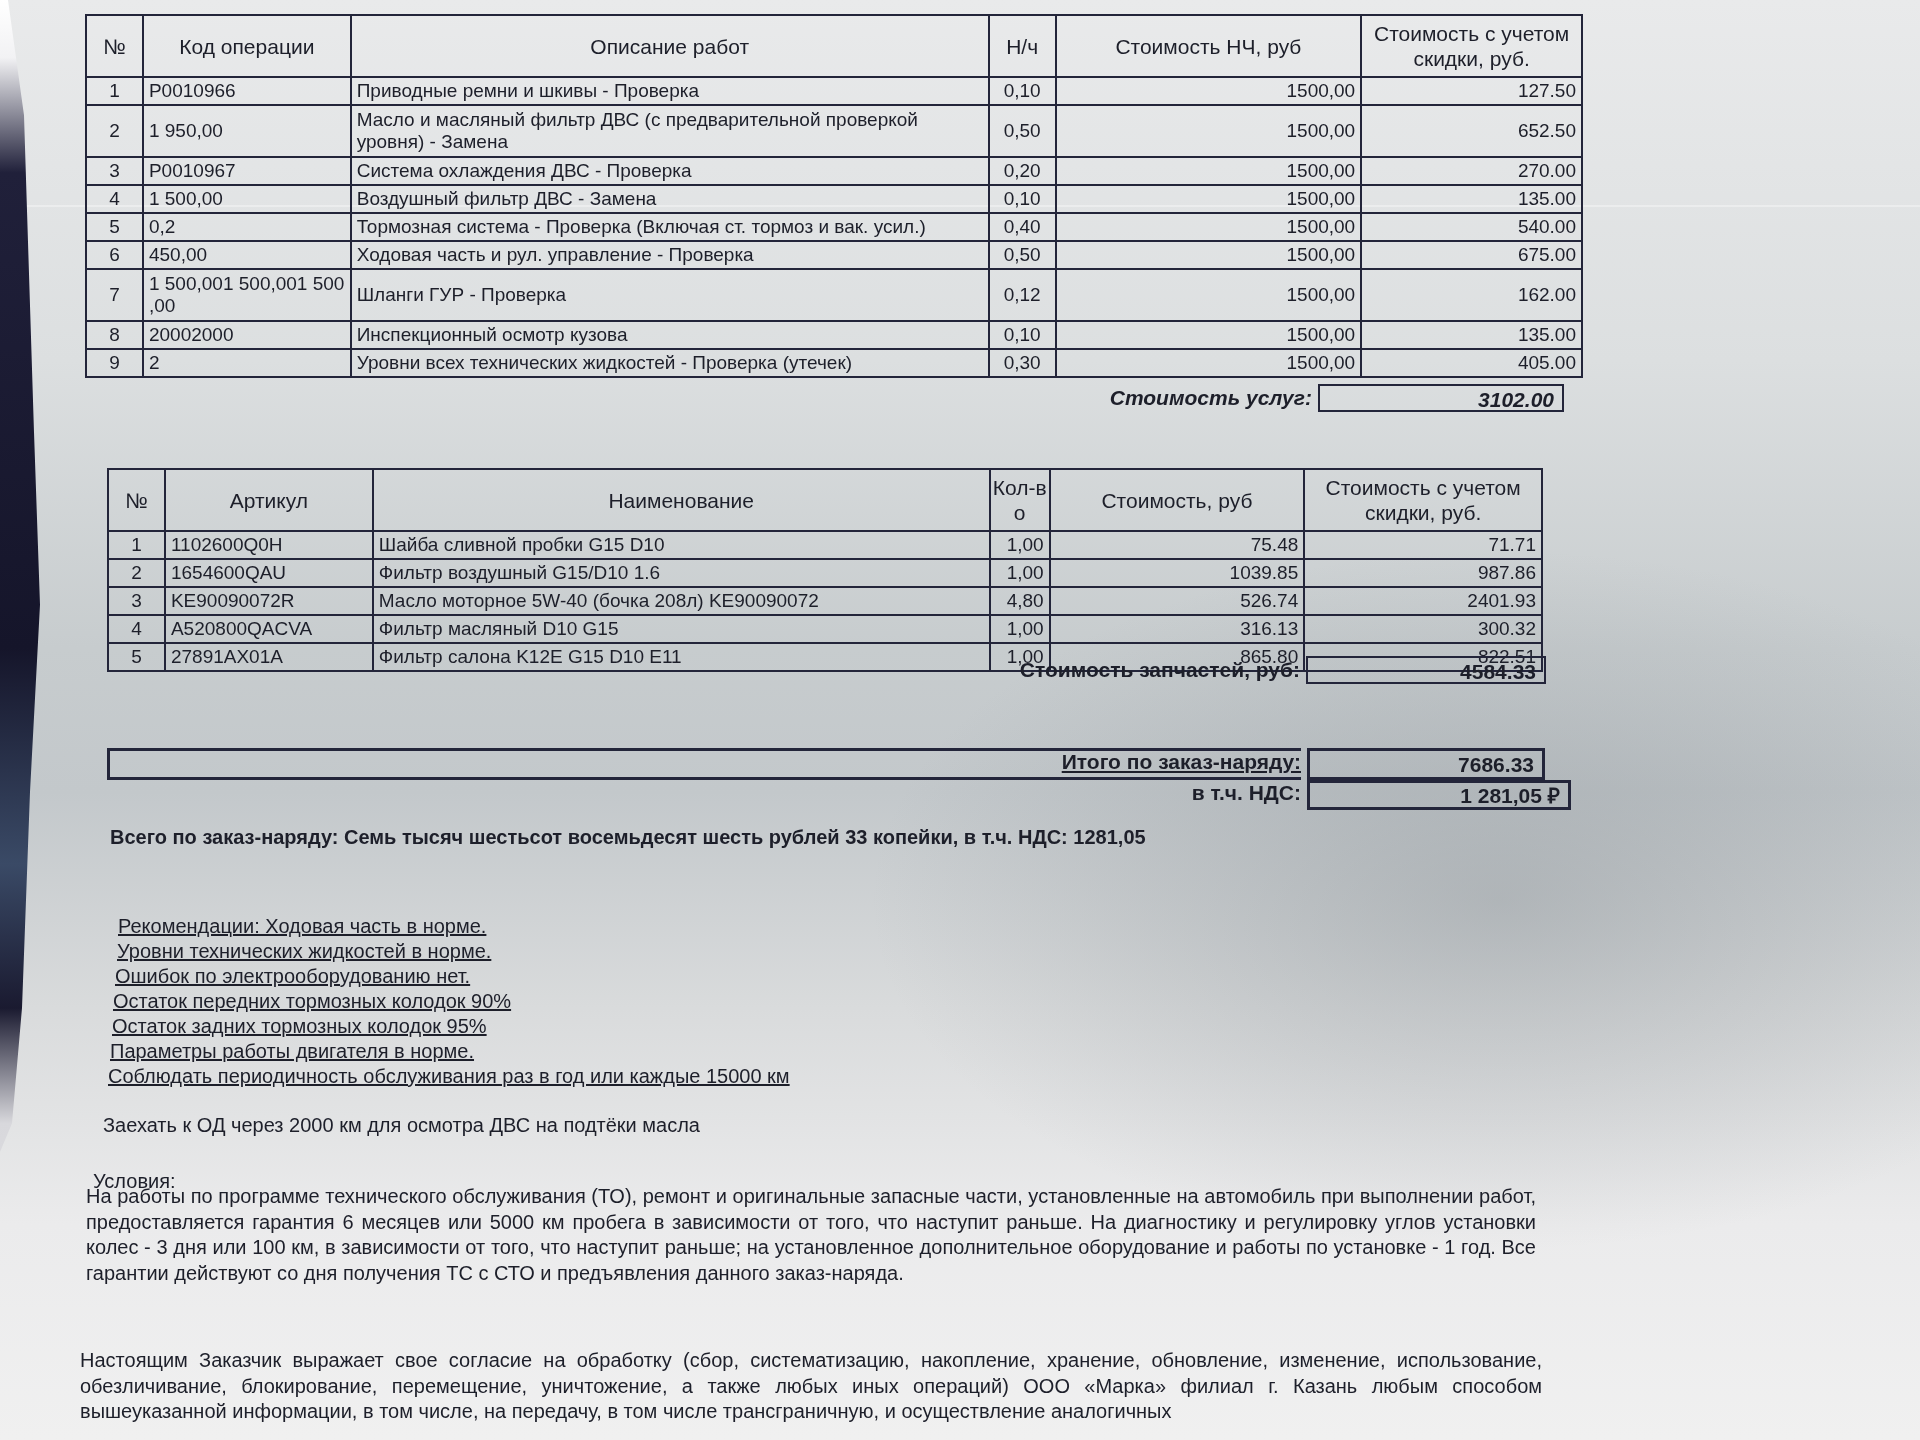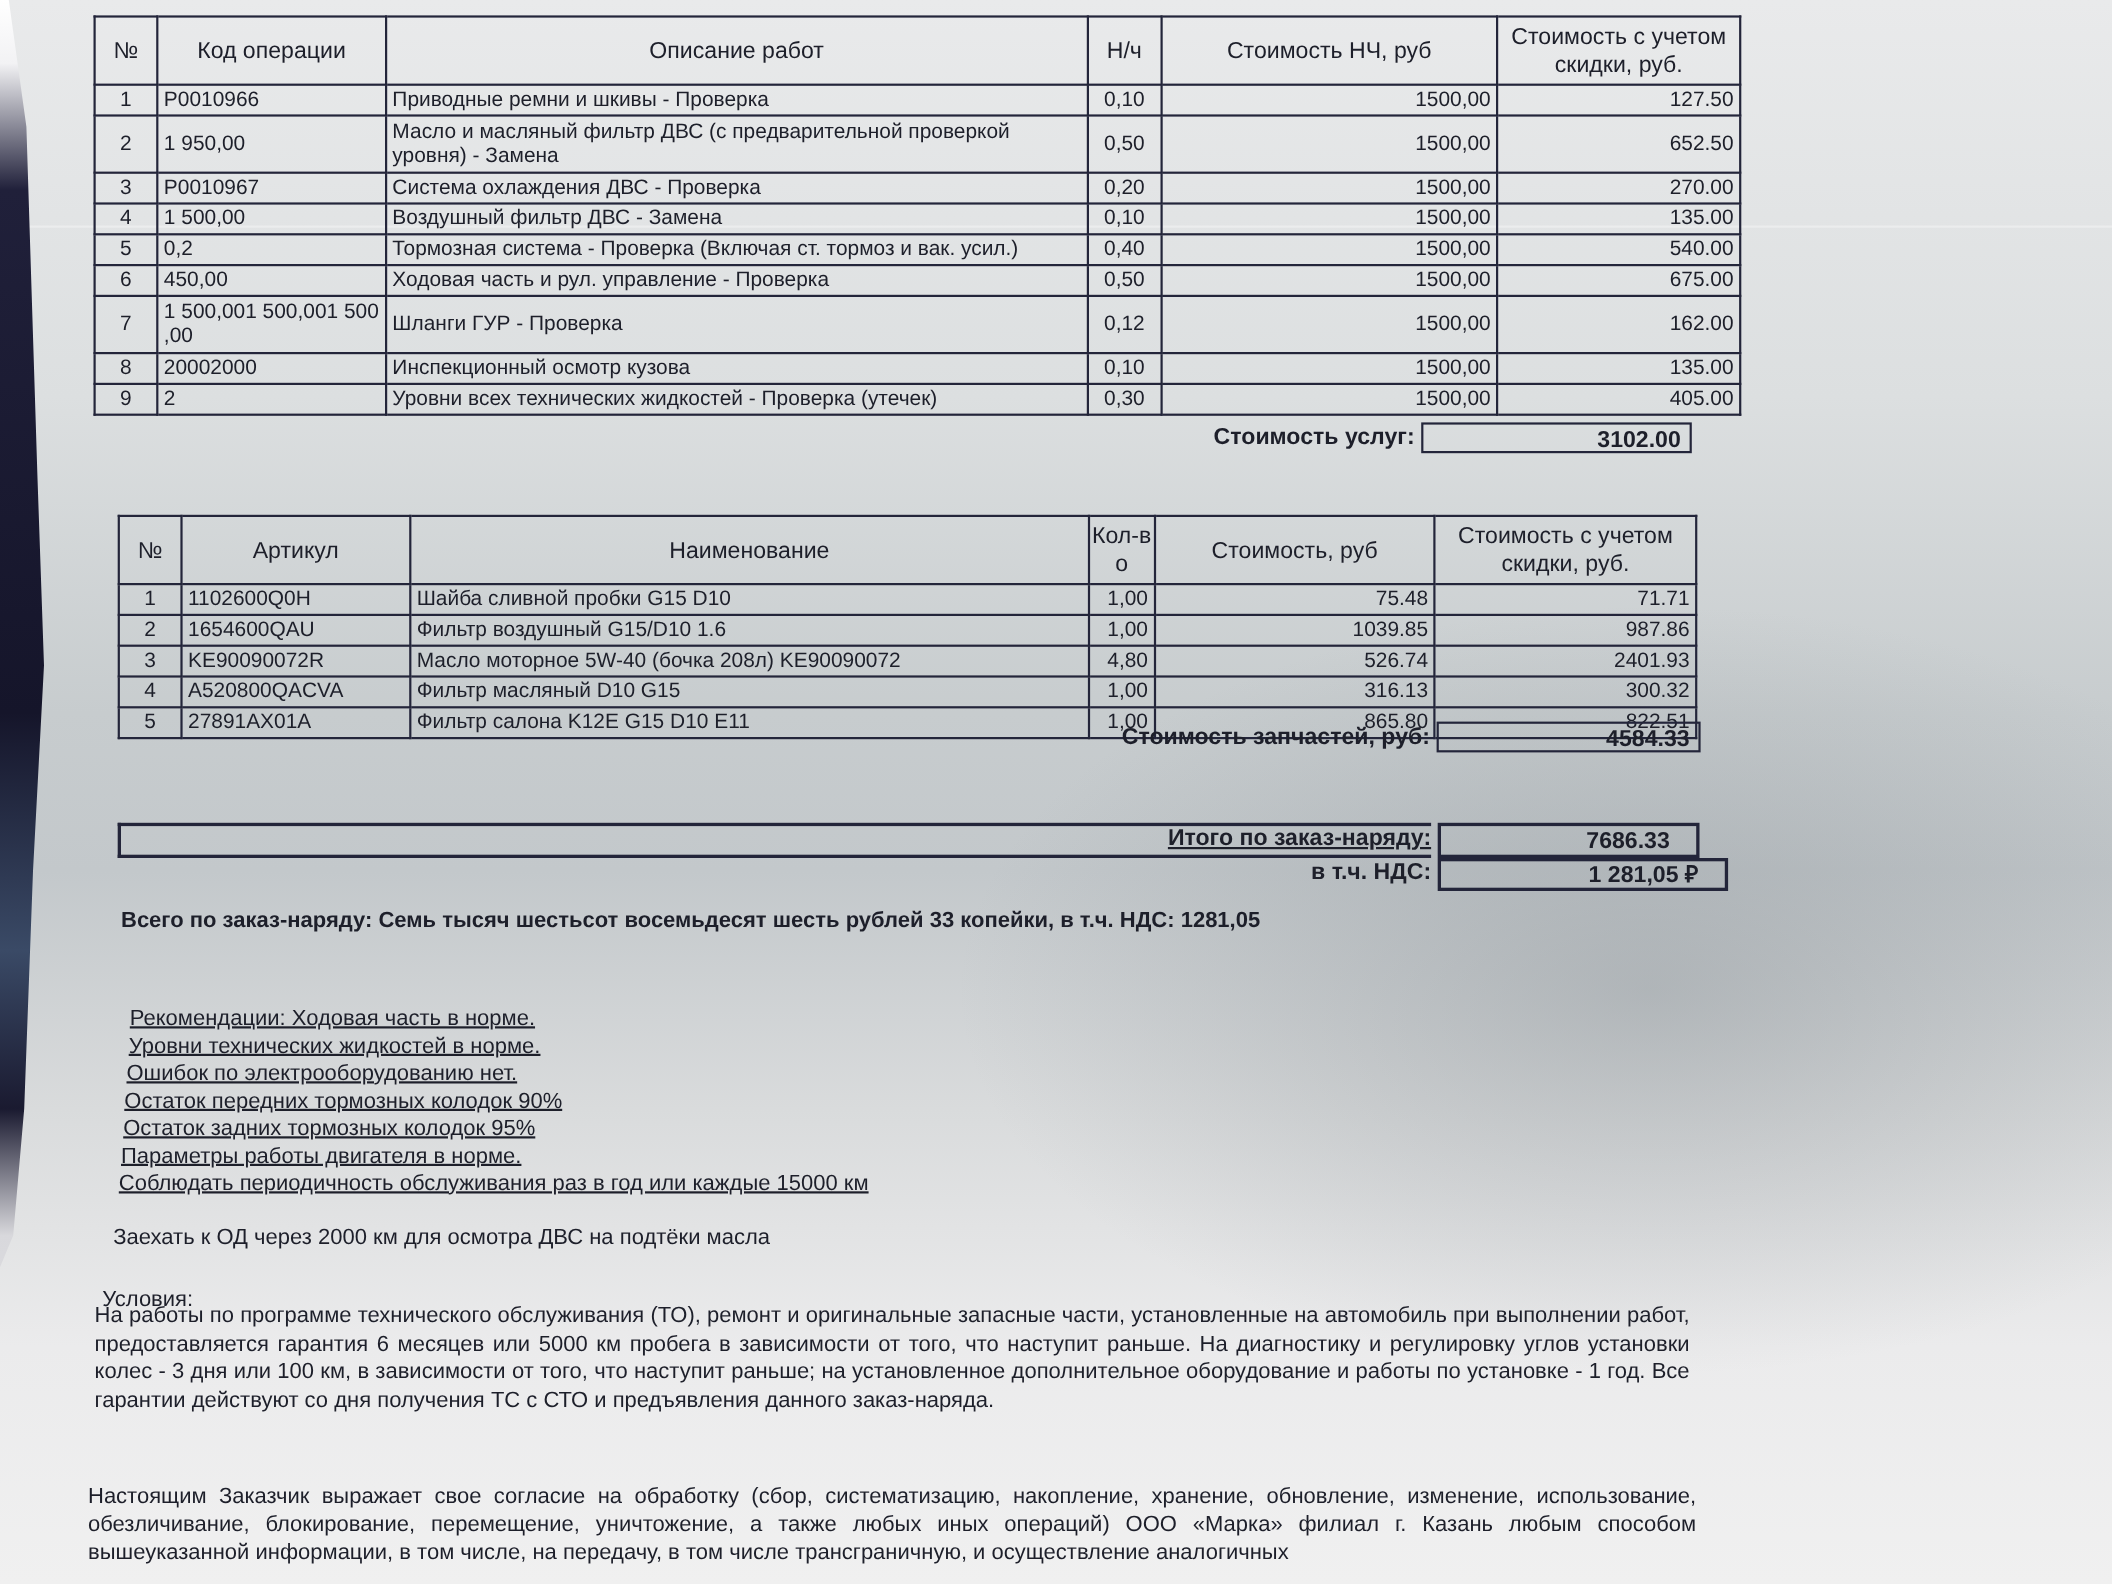--- a/index.html
+++ b/index.html
@@ -37,21 +37,21 @@
   .total-row { position:absolute; font-size:21px; font-weight:bold; display:flex; align-items:center; }
   .total-label { text-align:right; padding-right:6px; }
   .total-box { border:2px solid #23253a; text-align:right; padding:0 8px; height:28px; line-height:28px; box-sizing:border-box; }
 
   .section-title { position:absolute; font-size:20px; font-weight:bold; }
 
   .grand { position:absolute; left:107px; top:748px; width:1432px; }
   .grand-empty { position:absolute; left:0; top:0; width:1194px; height:32px; border:3px solid #23253a; border-right:none; box-sizing:border-box; }
   .grand-line { position:absolute; display:flex; font-size:21px; font-weight:bold; }
   .grand-label { text-align:right; padding-right:6px; }
-  .grand-val { border:3px solid #23253a; text-align:right; padding:0 24px; box-sizing:border-box; }
+  .grand-val { border:3px solid #23253a; text-align:right; padding:0 8px; box-sizing:border-box; }
 
   .words { position:absolute; left:110px; top:826px; font-size:20px; font-weight:bold; }
   .reco { position:absolute; left:108px; top:914px; font-size:20px; line-height:25px;text-decoration:underline; }
   .reco div { white-space:nowrap; }
   .visit { position:absolute; left:103px; top:1114px; font-size:20px; }
   .cond-title { position:absolute; left:93px; top:1170px; font-size:20px; }
   .cond-body { position:absolute; left:86px; top:1184px; width:1450px; font-size:20px; line-height:25.5px; text-align:justify; }
   .consent { position:absolute; left:80px; top:1348px; width:1462px; font-size:20px; line-height:25.5px; text-align:justify; }
 </style>
 </head>
@@ -151,21 +151,21 @@
         <td class="c">9</td>
         <td class="l">2</td>
         <td class="l">Уровни всех технических жидкостей - Проверка (утечек)</td>
         <td class="c">0,30</td>
         <td class="r">1500,00</td>
         <td class="r">405.00</td>
       </tr>
     </tbody>
   </table>
 
-  <div class="total-row" style="left:986px; top:384px;">
+  <div class="total-row" style="left:1012px; top:384px;font-style:italic;">
     <span class="total-label" style="width:300px;">Стоимость услуг:</span>
     <span class="total-box" style="width:246px;">3102.00</span>
   </div>
 
 
   <table class="grid" id="parts">
     <colgroup>
       <col style="width:57px">
         <col style="width:208px">
         <col style="width:618px">

